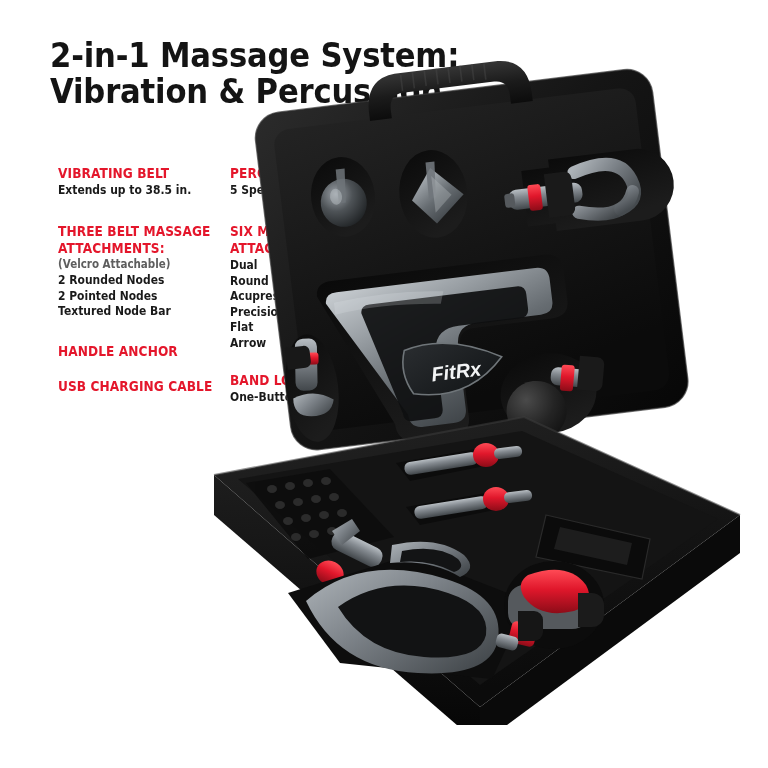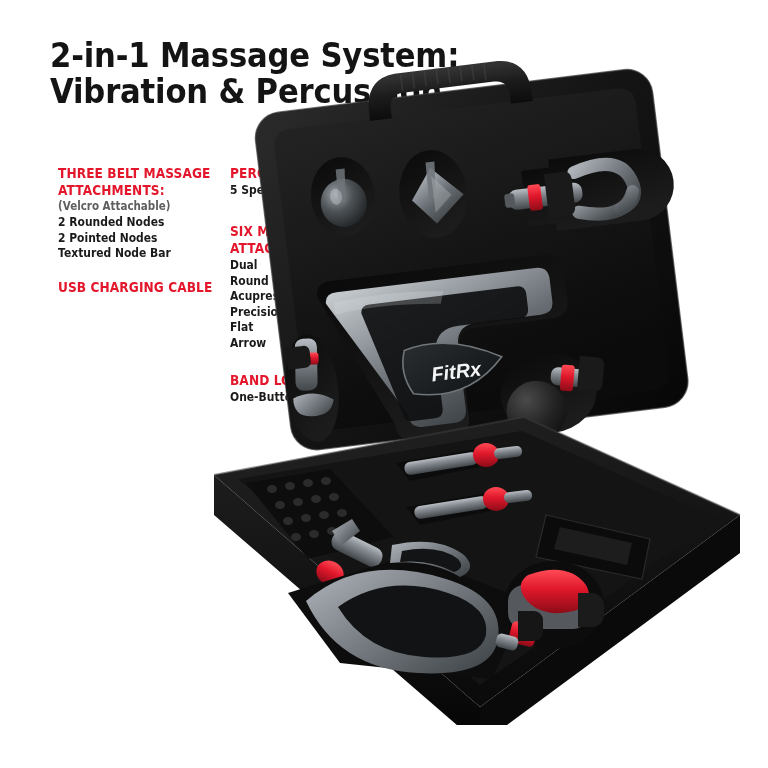--- a/index.html
+++ b/index.html
@@ -59,30 +59,37 @@
 
 <div id="stage">
 
   <div class="title-block">
     <div class="title-line">2-in-1 Massage System:</div>
     <div class="title-line">Vibration &amp; Percussion</div>
   </div>
 
   <div class="col col-left">
 
+    <div class="feat">
+      <div class="feat-head">VIBRATING BELT</div>
+      <div class="feat-sub">Extends up to 38.5 in.</div>
+    </div>
 
     <div class="feat" style="--gap:26px">
       <div class="feat-head">THREE BELT MASSAGE</div>
       <div class="feat-head">ATTACHMENTS:</div>
       <div class="feat-note">(Velcro Attachable)</div>
       <div class="feat-item">2 Rounded Nodes</div>
       <div class="feat-item">2 Pointed Nodes</div>
       <div class="feat-item">Textured Node Bar</div>
     </div>
 
+    <div class="feat" style="--gap:24px">
+      <div class="feat-head">HANDLE ANCHOR</div>
+    </div>
 
 
     <div class="feat" style="--gap:18px">
       <div class="feat-head">USB CHARGING CABLE</div>
     </div>
   </div>
 
   <div class="col col-right">
 
     <div class="feat">

